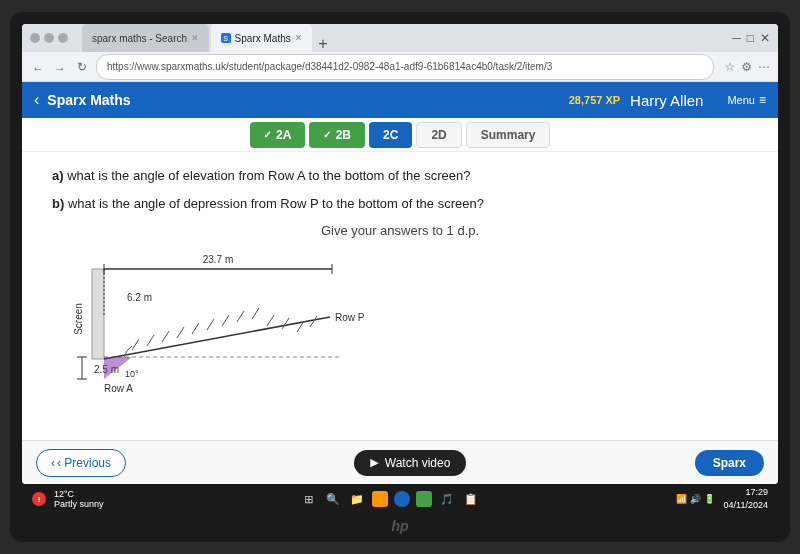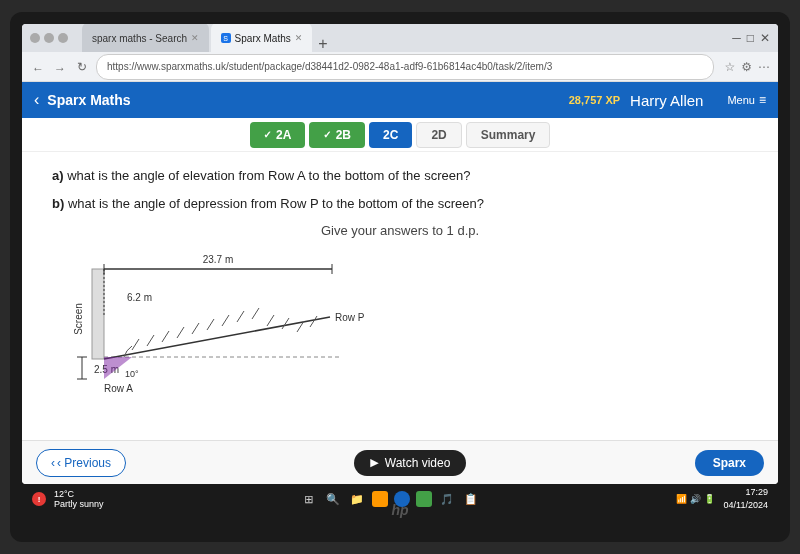--- a/index.html
+++ b/index.html
@@ -344,21 +344,21 @@
 
     .taskbar-time {
       color: #fff;
       font-size: 9px;
       text-align: right;
       line-height: 1.4;
     }
 
     .hp-logo {
       position: absolute;
-      bottom: 24px;
+      bottom: 8px;
       left: 50%;
       transform: translateX(-50%);
       color: #555;
       font-size: 14px;
       font-style: italic;
       font-weight: bold;
     }
   </style>
 </head>
 <body>

